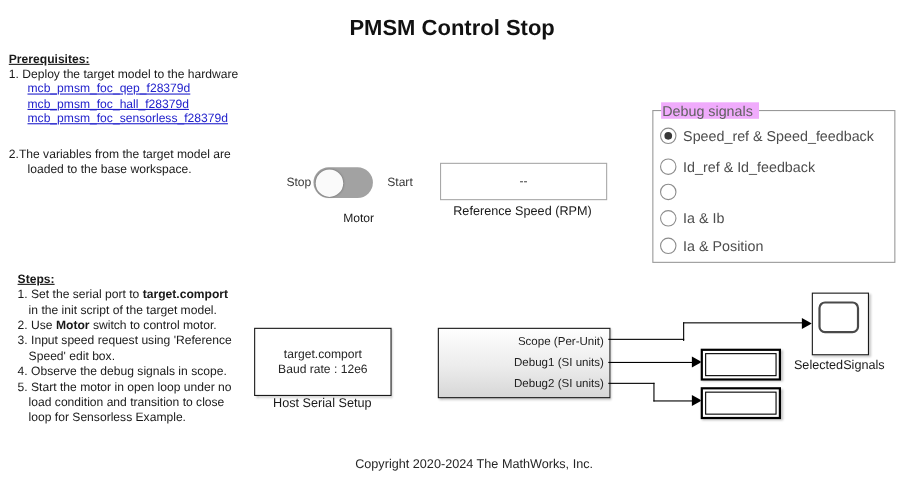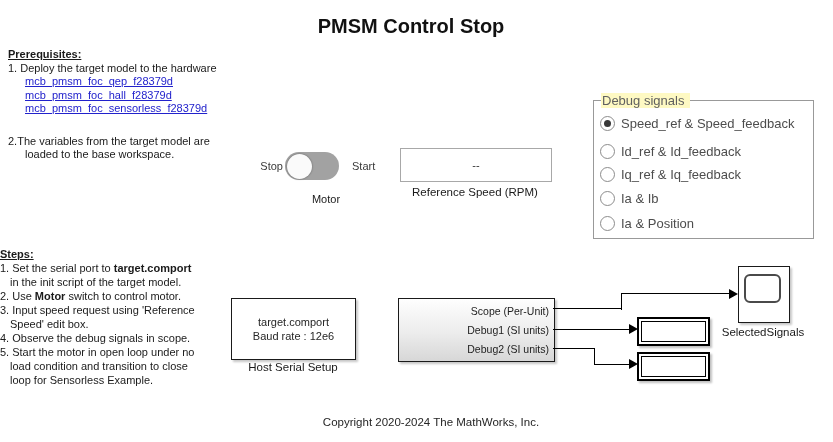--- a/index.html
+++ b/index.html
@@ -24,21 +24,21 @@
     background:#a2a2a2;cursor:pointer;}
   .knob{position:absolute;left:1.5px;top:1.5px;width:25px;height:25px;border-radius:50%;
     background:#fafafa;box-shadow:0 0 2px rgba(0,0,0,.45);}
   
   .edit-box{position:absolute;left:400px;top:148px;width:150px;height:32px;border:1px solid #a8a8a8;
     background:#fff;display:flex;align-items:center;justify-content:center;font-size:11px;color:#333;}
   .edit-label{position:absolute;left:400px;top:186px;width:150px;text-align:center;font-size:11.5px;color:#1a1a1a;}
   .center-lbl{position:absolute;text-align:center;font-size:11.5px;color:#1a1a1a;}
   
   .fieldset{position:absolute;left:593px;top:100px;width:219px;height:137px;border:1px solid #999;}
-  .legend{position:absolute;left:7px;top:-8px;background:#fef9c3;padding:0 6px 0 1px;
+  .legend{position:absolute;left:7px;top:-8px;background:#f0abfc;padding:0 6px 0 1px;
     font-size:13px;color:#606060;white-space:nowrap;}
   .radio-row{position:absolute;left:6px;height:16px;display:flex;align-items:center;cursor:pointer;}
   .radio{width:13px;height:13px;border:1px solid #8c8c8c;border-radius:50%;background:#fff;
     margin-right:6px;position:relative;flex:none;}
   .radio-row.selected .radio::after{content:"";position:absolute;left:3px;top:3px;width:7px;height:7px;
     border-radius:50%;background:#383838;}
   .radio-label{font-size:13px;color:#4d4d4d;white-space:nowrap;}
   
   .block{position:absolute;background:#fff;border:1px solid #1a1a1a;
     box-shadow:1.5px 1.5px 2px rgba(0,0,0,.22);}
@@ -95,33 +95,32 @@
     <div class="radio-row selected" style="top:14px;">
       <span class="radio"></span>
       <span class="radio-label">Speed_ref &amp; Speed_feedback</span>
     </div>
     <div class="radio-row" style="top:42px;">
       <span class="radio"></span>
       <span class="radio-label">Id_ref &amp; Id_feedback</span>
     </div>
     <div class="radio-row" style="top:65.5px;">
       <span class="radio"></span>
-      <span class="radio-label">Iq_ref &amp; Iq_feedback</span>
     </div>
     <div class="radio-row" style="top:89.5px;">
       <span class="radio"></span>
       <span class="radio-label">Ia &amp; Ib</span>
     </div>
     <div class="radio-row" style="top:114.5px;">
       <span class="radio"></span>
       <span class="radio-label">Ia &amp; Position</span>
     </div>
   </div>
 
-  <div class="note steps" style="left:0;top:247px;">
+  <div class="note steps" style="left:16px;top:247px;">
     <div class="h">Steps:</div>
     <div><span>1. Set the serial port to </span><b>target.comport</b></div>
     <div class="ind">in the init script of the target model.</div>
     <div><span>2. Use </span><b>Motor</b><span> switch to control motor.</span></div>
     <div>3. Input speed request using 'Reference</div>
     <div class="ind">Speed' edit box.</div>
     <div>4. Observe the debug signals in scope.</div>
     <div>5. Start the motor in open loop under no</div>
     <div class="ind">load condition and transition to close</div>
     <div class="ind">loop for Sensorless Example.</div>

